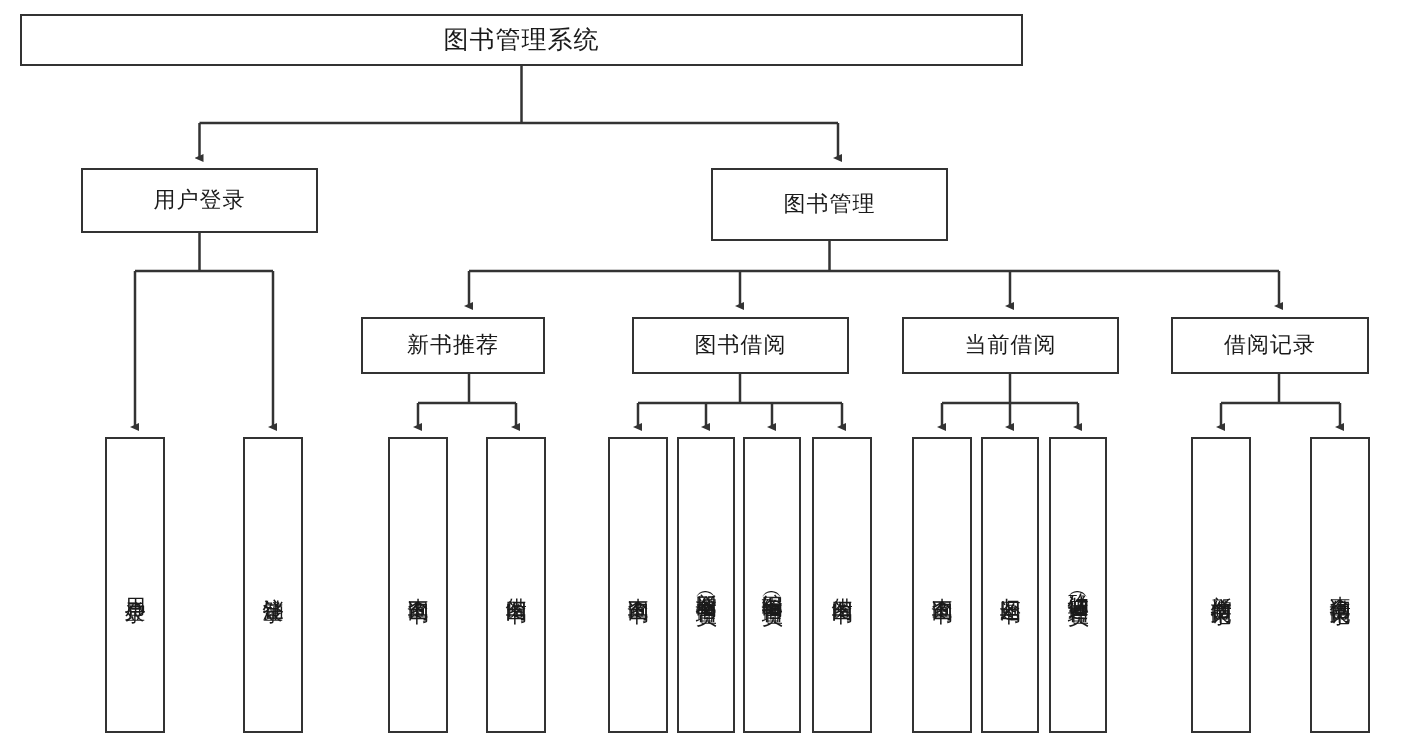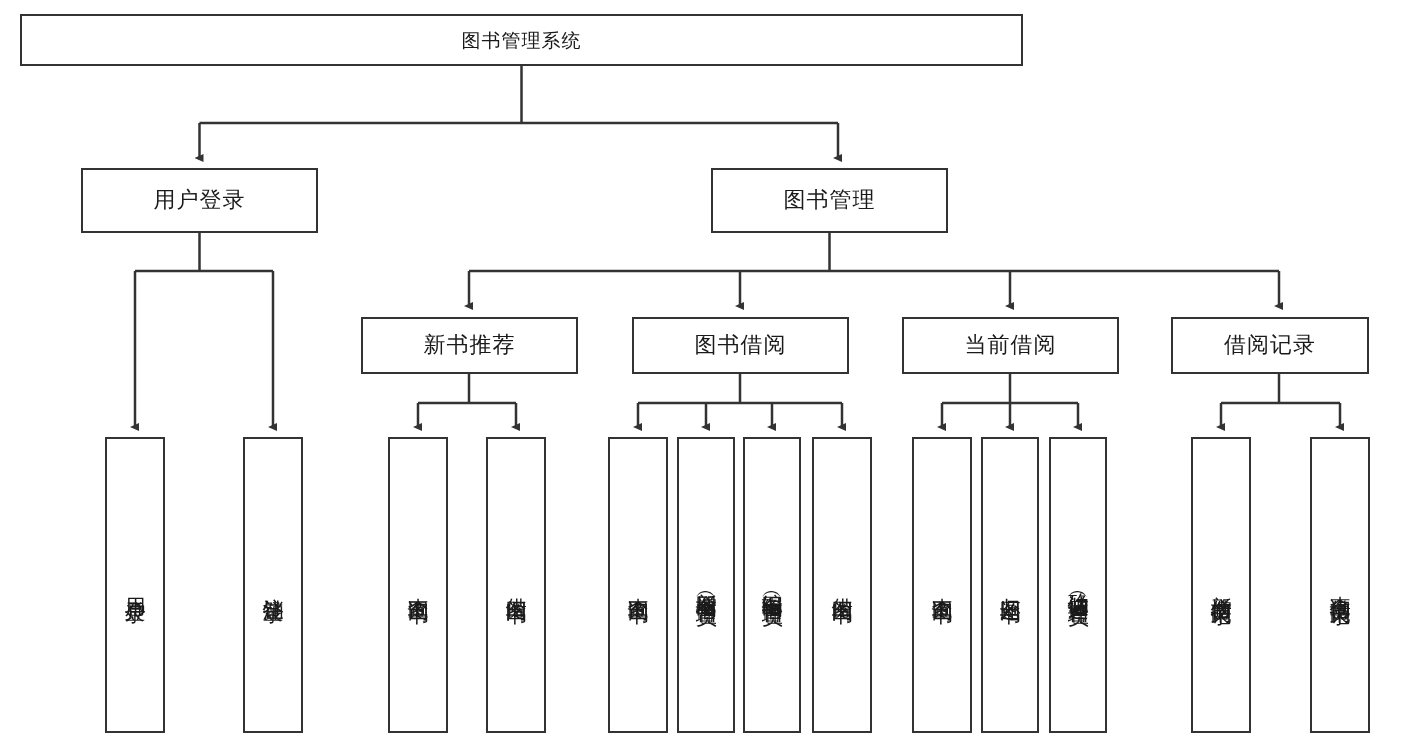--- a/index.html
+++ b/index.html
@@ -36,21 +36,21 @@
     justify-content: center;
     color: #1a1a1a;
     text-align: center;
   }
   .node.horiz {
     font-size: 22px;
     line-height: 1.2;
     letter-spacing: 1px;
   }
   .node.root {
-    font-size: 19px;
+    font-size: 25px;
   }
   .node.vert {
     writing-mode: vertical-rl;
     text-orientation: upright;
     font-size: 21px;
     line-height: 1.25;
     letter-spacing: 2px;
     padding: 6px 0;
     justify-content: center;
     align-items: center;
@@ -124,23 +124,23 @@
       <path d="M1221,403 L1340,403"></path>
       <path d="M1221,403 L1221,427" marker-end="url(#arrow)"></path>
       <path d="M1340,403 L1340,427" marker-end="url(#arrow)"></path>
     </g>
   </svg>
 
   <div class="node horiz root" style="left:20px; top:14px; width:1003px; height:52px;">图书管理系统</div>
 
   <div class="node horiz" style="left:81px; top:168px; width:237px; height:65px;">用户登录</div>
 
-  <div class="node horiz" style="left:711px; top:168px; width:237px; height:65px;">图书管理</div>
+  <div class="node horiz" style="left:711px; top:168px; width:237px; height:73px;">图书管理</div>
 
-  <div class="node horiz" style="left:361px; top:317px; width:217px; height:57px;">新书推荐</div>
+  <div class="node horiz" style="left:361px; top:317px; width:184px; height:57px;">新书推荐</div>
 
   <div class="node horiz" style="left:632px; top:317px; width:217px; height:57px;">图书借阅</div>
 
   <div class="node horiz" style="left:902px; top:317px; width:217px; height:57px;">当前借阅</div>
 
   <div class="node horiz" style="left:1171px; top:317px; width:198px; height:57px;">借阅记录</div>
 
   <div class="node vert" style="left:105px; top:437px; width:60px; height:296px;">
     <span class="vtxt">用户登录</span>
   </div>

